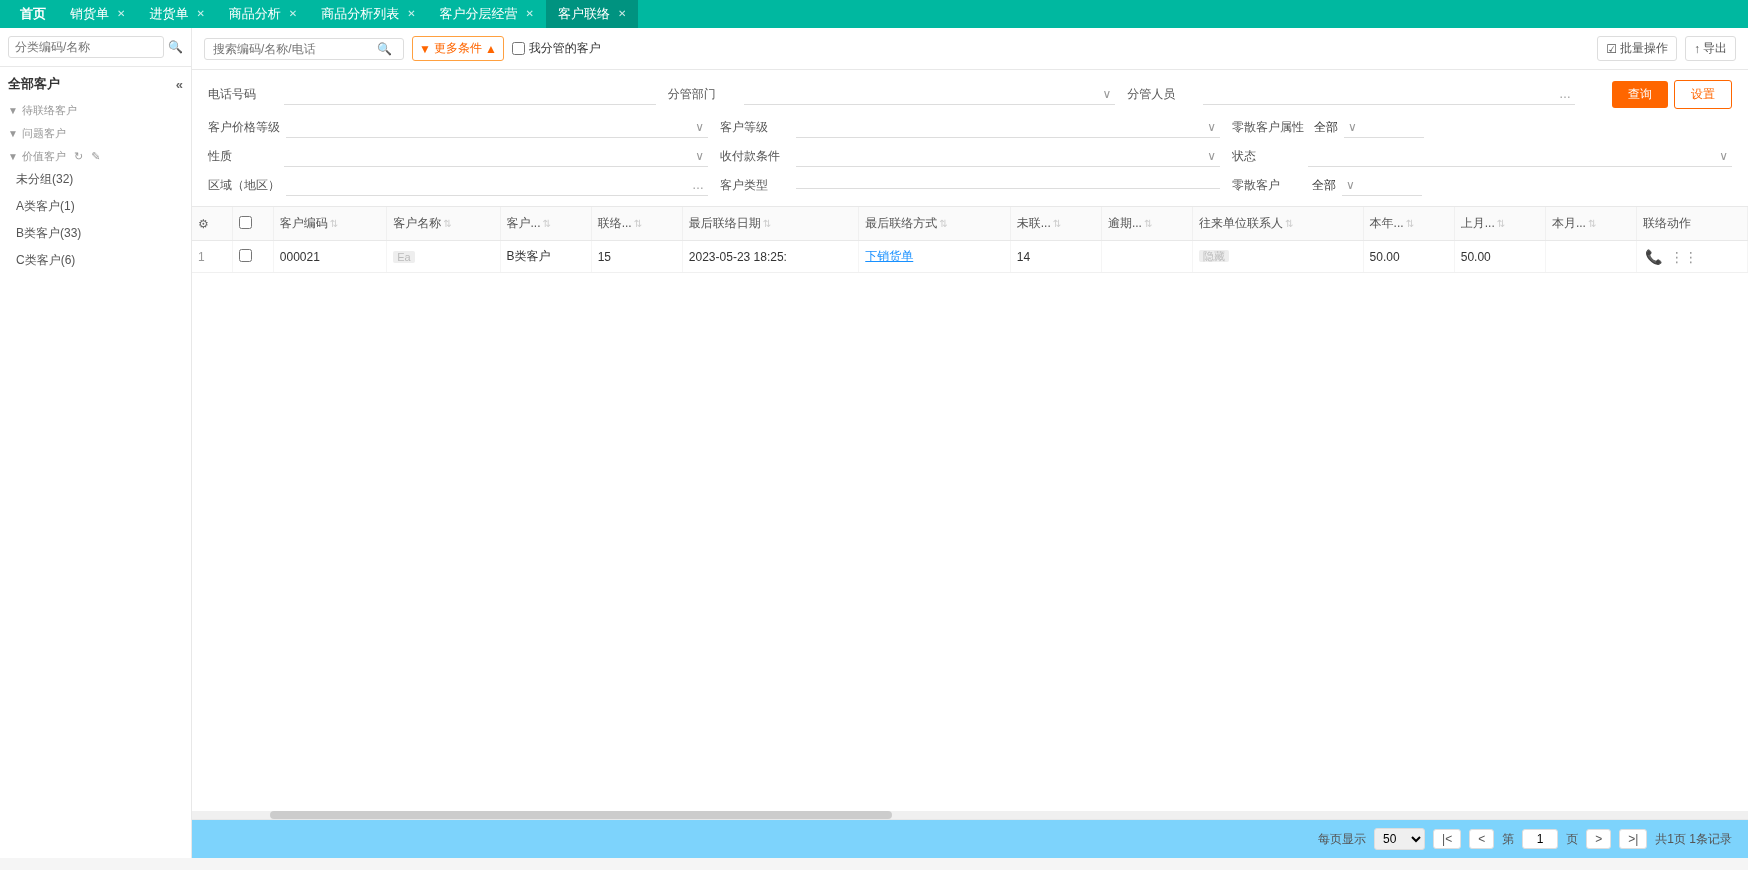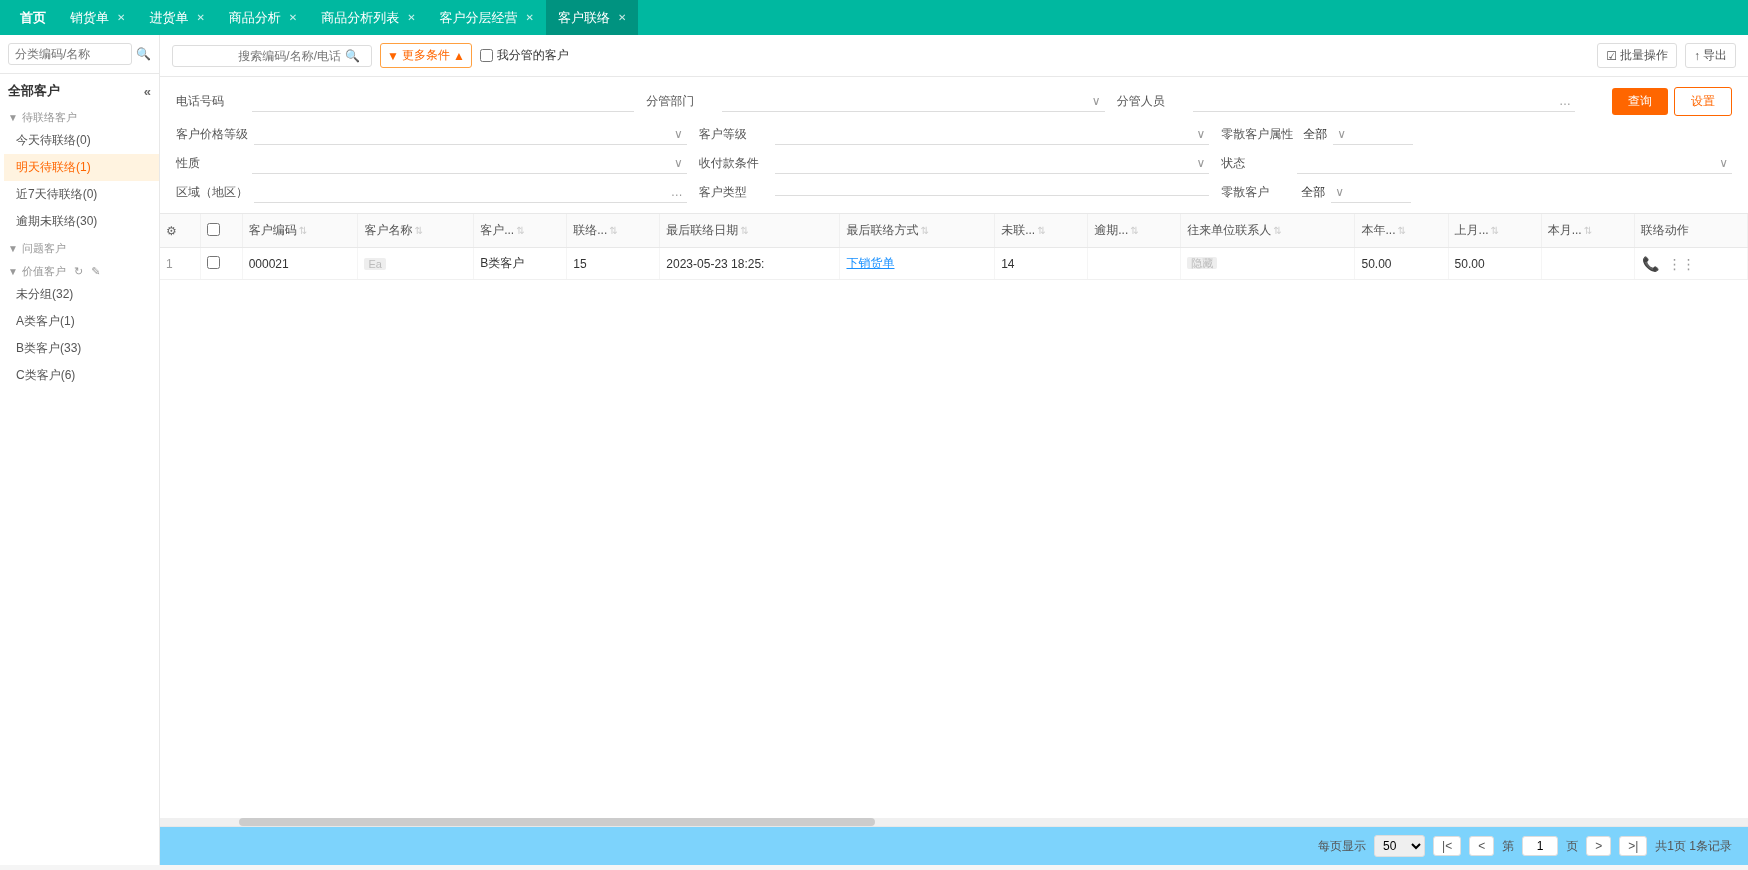--- a/index.html
+++ b/index.html
@@ -1,37 +1,37 @@
 <!DOCTYPE html>
 <html><head>
   <meta charset="utf-8">
   <style>
     * { box-sizing: border-box; margin: 0; padding: 0; }
     body { font-family: 'Microsoft YaHei', Arial, sans-serif; font-size: 12px; color: #333; background: #f5f5f5; }
     
     
     .top-nav {
       display: flex; align-items: center;
-      background: #00b8a0; height: 35px; padding: 0 8px;
+      background: #00b8a0; height: 28px; padding: 0 8px;
     }
     .nav-item {
       color: #fff; padding: 0 12px; height: 40px; line-height: 40px;
       cursor: pointer; font-size: 13px; white-space: nowrap;
       display: flex; align-items: center; gap: 4px;
     }
     .nav-item.active { background: rgba(0,0,0,0.15); }
     .nav-close { font-size: 10px; margin-left: 4px; opacity: 0.8; }
     .nav-home { font-weight: bold; }
 
     
     .main-layout { display: flex; height: calc(100vh - 40px); }
 
     
     .sidebar {
-      width: 160px; background: #fff; border-right: 1px solid #e8e8e8;
+      width: 192px; background: #fff; border-right: 1px solid #e8e8e8;
       flex-shrink: 0; overflow-y: auto;
     }
     .sidebar-search {
       display: flex; align-items: center; padding: 8px;
       border-bottom: 1px solid #e8e8e8;
     }
     .sidebar-search input {
       width: 100%; border: 1px solid #ddd; border-radius: 3px;
       padding: 3px 6px; font-size: 12px; outline: none;
     }
@@ -60,21 +60,21 @@
     .toolbar {
       display: flex; align-items: center; padding: 8px 12px;
       background: #fff; border-bottom: 1px solid #e8e8e8; gap: 8px;
       flex-wrap: wrap;
     }
     .toolbar-search {
       display: flex; align-items: center; border: 1px solid #ddd;
       border-radius: 3px; padding: 3px 8px; gap: 4px; min-width: 200px;
     }
     .toolbar-search input {
-      border: none; outline: none; font-size: 12px; color: #999; width: 160px; text-align: right;
+      border: none; outline: none; font-size: 12px; color: #999; width: 160px;
     }
     .filter-btn {
       display: flex; align-items: center; gap: 3px; color: #f60;
       cursor: pointer; font-size: 12px; padding: 3px 6px;
       border: 1px solid #ffa040; border-radius: 3px;
     }
     .checkbox-label { display: flex; align-items: center; gap: 4px; font-size: 12px; cursor: pointer; }
     .spacer { flex: 1; }
     .toolbar-action-btn {
       display: flex; align-items: center; gap: 3px; font-size: 12px;
@@ -203,26 +203,20 @@
     </div>
 
     <div class="sidebar-section-header">
       <span>全部客户</span>
       <span class="sidebar-collapse-icon">«</span>
     </div>
 
     <div class="sidebar-group-header">
       <span class="arrow">▼</span>
       <span>待联络客户</span>
-    </div>
-    <div class="sidebar-sub">
-      <div class="sidebar-item">今天待联络(0)</div>
-      <div class="sidebar-item highlighted" style="background:#fff3e0; color:#f60;">明天待联络(1)</div>
-      <div class="sidebar-item">近7天待联络(0)</div>
-      <div class="sidebar-item">逾期未联络(30)</div>
     </div>
 
     <div class="sidebar-group-header">
       <span class="arrow">▼</span>
       <span>问题客户</span>
     </div>
 
     <div class="sidebar-group-header">
       <span class="arrow">▼</span>
       <span>价值客户</span>

